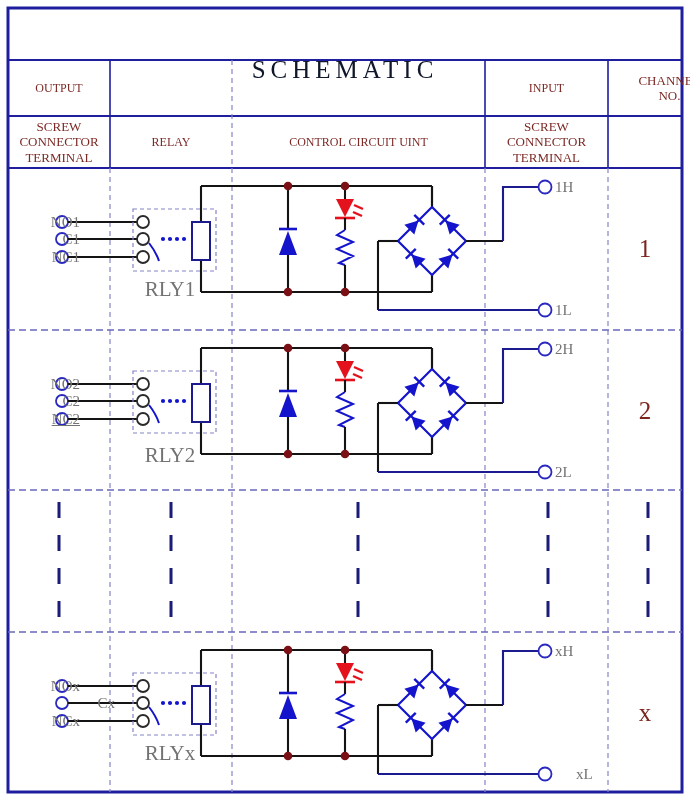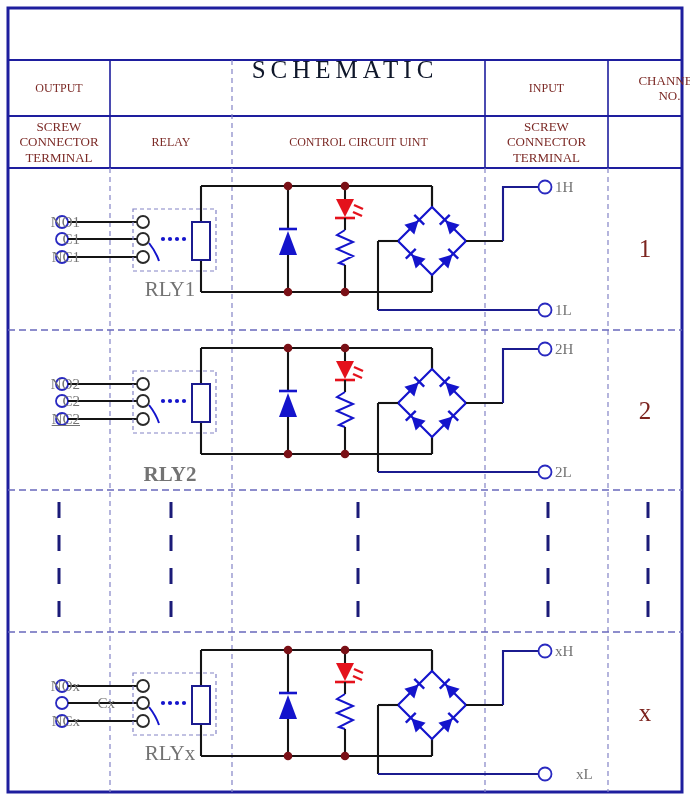--- a/index.html
+++ b/index.html
@@ -169,21 +169,21 @@
 <div class="abs lbl term" style="top:231px;">C1</div>
 <div class="abs lbl term" style="top:249px;">NC1</div>
 <div class="abs lbl rly" style="top:281px;">RLY1</div>
 <div class="abs lbl inlbl" style="top:179px;">1H</div>
 <div class="abs lbl inlbl" style="top:302px;">1L</div>
 <div class="abs chnum" style="top:234px;">1</div>
 
 <div class="abs lbl term" style="top:376px;">NO2</div>
 <div class="abs lbl term" style="top:393px;">C2</div>
 <div class="abs lbl term" style="top:411px;text-decoration:underline;">NC2</div>
-<div class="abs lbl rly" style="top:466px;font-weight:bold;">RLY2</div>
+<div class="abs lbl rly" style="top:447px;">RLY2</div>
 <div class="abs lbl inlbl" style="top:341px;">2H</div>
 <div class="abs lbl inlbl" style="top:464px;">2L</div>
 <div class="abs chnum" style="top:396px;">2</div>
 
 <div class="abs lbl term" style="top:678px;">NOx</div>
 <div class="abs lbl term" style="top:695px;padding-left:35px;">Cx</div>
 <div class="abs lbl term" style="top:713px;">NCx</div>
 <div class="abs lbl rly" style="top:745px;">RLYx</div>
 <div class="abs lbl inlbl" style="top:643px;">xH</div>
 <div class="abs lbl inlbl" style="top:766px;margin-left:21px;">xL</div>

